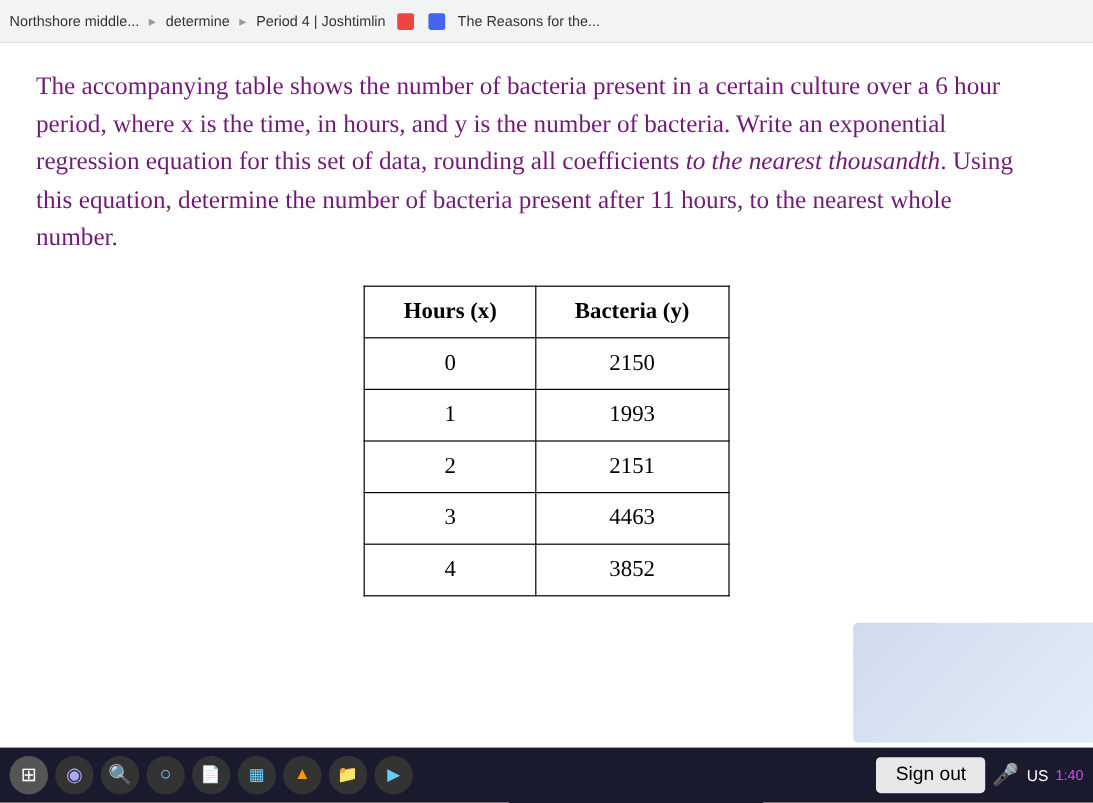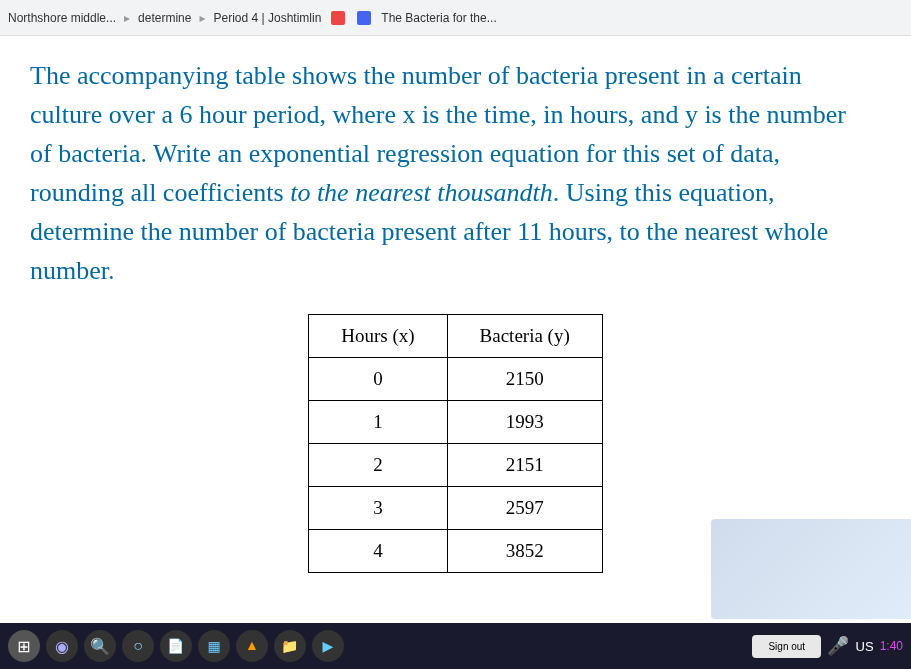--- a/index.html
+++ b/index.html
@@ -35,23 +35,23 @@
       color: #999;
     }
 
     
     .main-content {
       padding: 20px 30px 10px 30px;
       background: #fff;
     }
 
     .problem-text {
-      font-size: 26px;
+      font-size: 21px;
       line-height: 1.5;
-      color: #0369a1;
+      color: #701a75;
       max-width: 820px;
     }
 
     .problem-text em {
       font-style: italic;
     }
 
     
     .table-container {
       display: flex;
@@ -66,21 +66,21 @@
     }
 
     table th, table td {
       border: 1.5px solid #000;
       padding: 10px 32px;
       text-align: center;
     }
 
     table th {
       background: #fff;
-      font-weight: normal;
+      font-weight: bold;
       font-size: 19px;
     }
 
     
     .taskbar {
       position: absolute;
       bottom: 0;
       left: 0;
       width: 911px;
       height: 46px;
@@ -107,21 +107,21 @@
 
     .taskbar-spacer {
       flex: 1;
     }
 
     .sign-out-btn {
       background: #e8e8e8;
       border: none;
       border-radius: 4px;
       padding: 6px 16px;
-      font-size: 10px;
+      font-size: 16px;
       font-family: Arial, sans-serif;
       color: #000;
       cursor: pointer;
       font-weight: 500;
     }
 
     .taskbar-right {
       display: flex;
       align-items: center;
       gap: 8px;
@@ -151,21 +151,21 @@
 <body>
 
 <div class="top-bar">
   <span class="top-bar-item">Northshore middle...</span>
   <span class="top-bar-sep">▸</span>
   <span class="top-bar-item">determine</span>
   <span class="top-bar-sep">▸</span>
   <span class="top-bar-item">Period 4 | Joshtimlin</span>
   <span style="display:inline-block;width:14px;height:14px;background:#e44;border-radius:2px;margin:0 2px;vertical-align:middle;"></span>
   <span style="display:inline-block;width:14px;height:14px;background:#4466ee;border-radius:2px;margin:0 2px;vertical-align:middle;"></span>
-  <span class="top-bar-item">The Bacteria for the...</span>
+  <span class="top-bar-item">The Reasons for the...</span>
 </div>
 
 <div class="main-content">
   <p class="problem-text">
     <span>The accompanying table shows the number of bacteria present in a certain culture over a 6 hour period, where x is the time, in hours, and y is the number of bacteria. Write an exponential regression equation for this set of data, rounding all coefficients </span><em>to the nearest thousandth</em><span>. Using this equation, determine the number of bacteria present after 11 hours, to the nearest whole number.</span>
   </p>
 
   <div class="table-container">
     <table>
       <thead>
@@ -182,21 +182,21 @@
           <tr>
             <td>1</td>
             <td>1993</td>
           </tr>
           <tr>
             <td>2</td>
             <td>2151</td>
           </tr>
           <tr>
             <td>3</td>
-            <td>2597</td>
+            <td>4463</td>
           </tr>
           <tr>
             <td>4</td>
             <td>3852</td>
           </tr>
         </tbody>
     </table>
   </div>
 </div>
 

